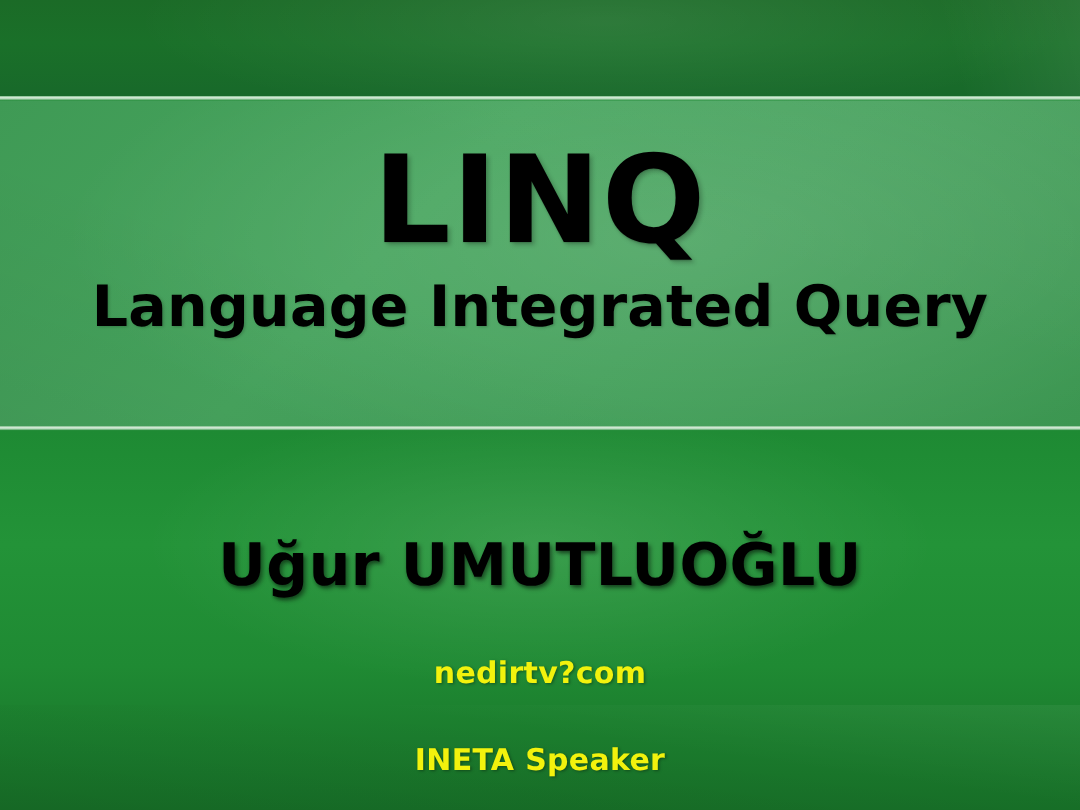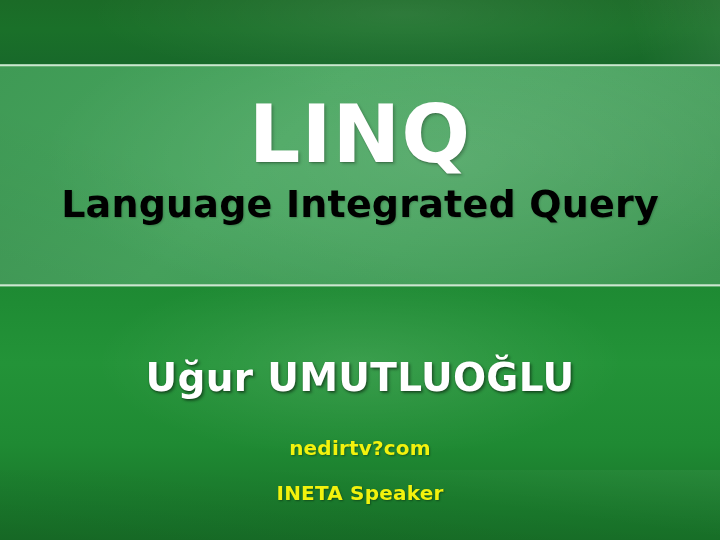--- a/index.html
+++ b/index.html
@@ -130,21 +130,21 @@
     position: absolute;
     left: 0;
     top: 95px;
     width: 720px;
     text-align: center;
   }
 
   .slide-title {
     font-size: 81px;
     font-weight: bold;
-    color: #ffffff;
+    color: #000000;
     letter-spacing: 1px;
     line-height: 0.97;
     text-shadow: 2px 2px 3px rgba(0,0,0,0.22),
                  0 1px 1px rgba(0,0,0,0.16);
   }
 
   .slide-subtitle {
     margin-top: 8px;
     font-size: 38px;
     font-weight: bold;
@@ -157,38 +157,38 @@
     position: absolute;
     left: 0;
     top: 358px;
     width: 720px;
     text-align: center;
   }
 
   .speaker-name {
     font-size: 39px;
     font-weight: bold;
-    color: #ffffff;
+    color: #000000;
     letter-spacing: 0.3px;
     line-height: 1.05;
     text-shadow: 2px 2px 3px rgba(0,0,0,0.38),
                  0 1px 2px rgba(0,0,0,0.25);
   }
 
   .speaker-site {
     margin-top: 37px;
     font-size: 20px;
     font-weight: bold;
     color: #f2f20d;
     letter-spacing: 0.2px;
     text-shadow: 1px 1px 2px rgba(0,0,0,0.34);
   }
 
   .speaker-role {
-    margin-top: 21px;
+    margin-top: 34px;
     font-size: 20px;
     font-weight: bold;
     color: #f2f20d;
     letter-spacing: 0.2px;
     text-shadow: 1px 1px 2px rgba(0,0,0,0.34);
   }
 </style>
 </head>
 <body>
 

